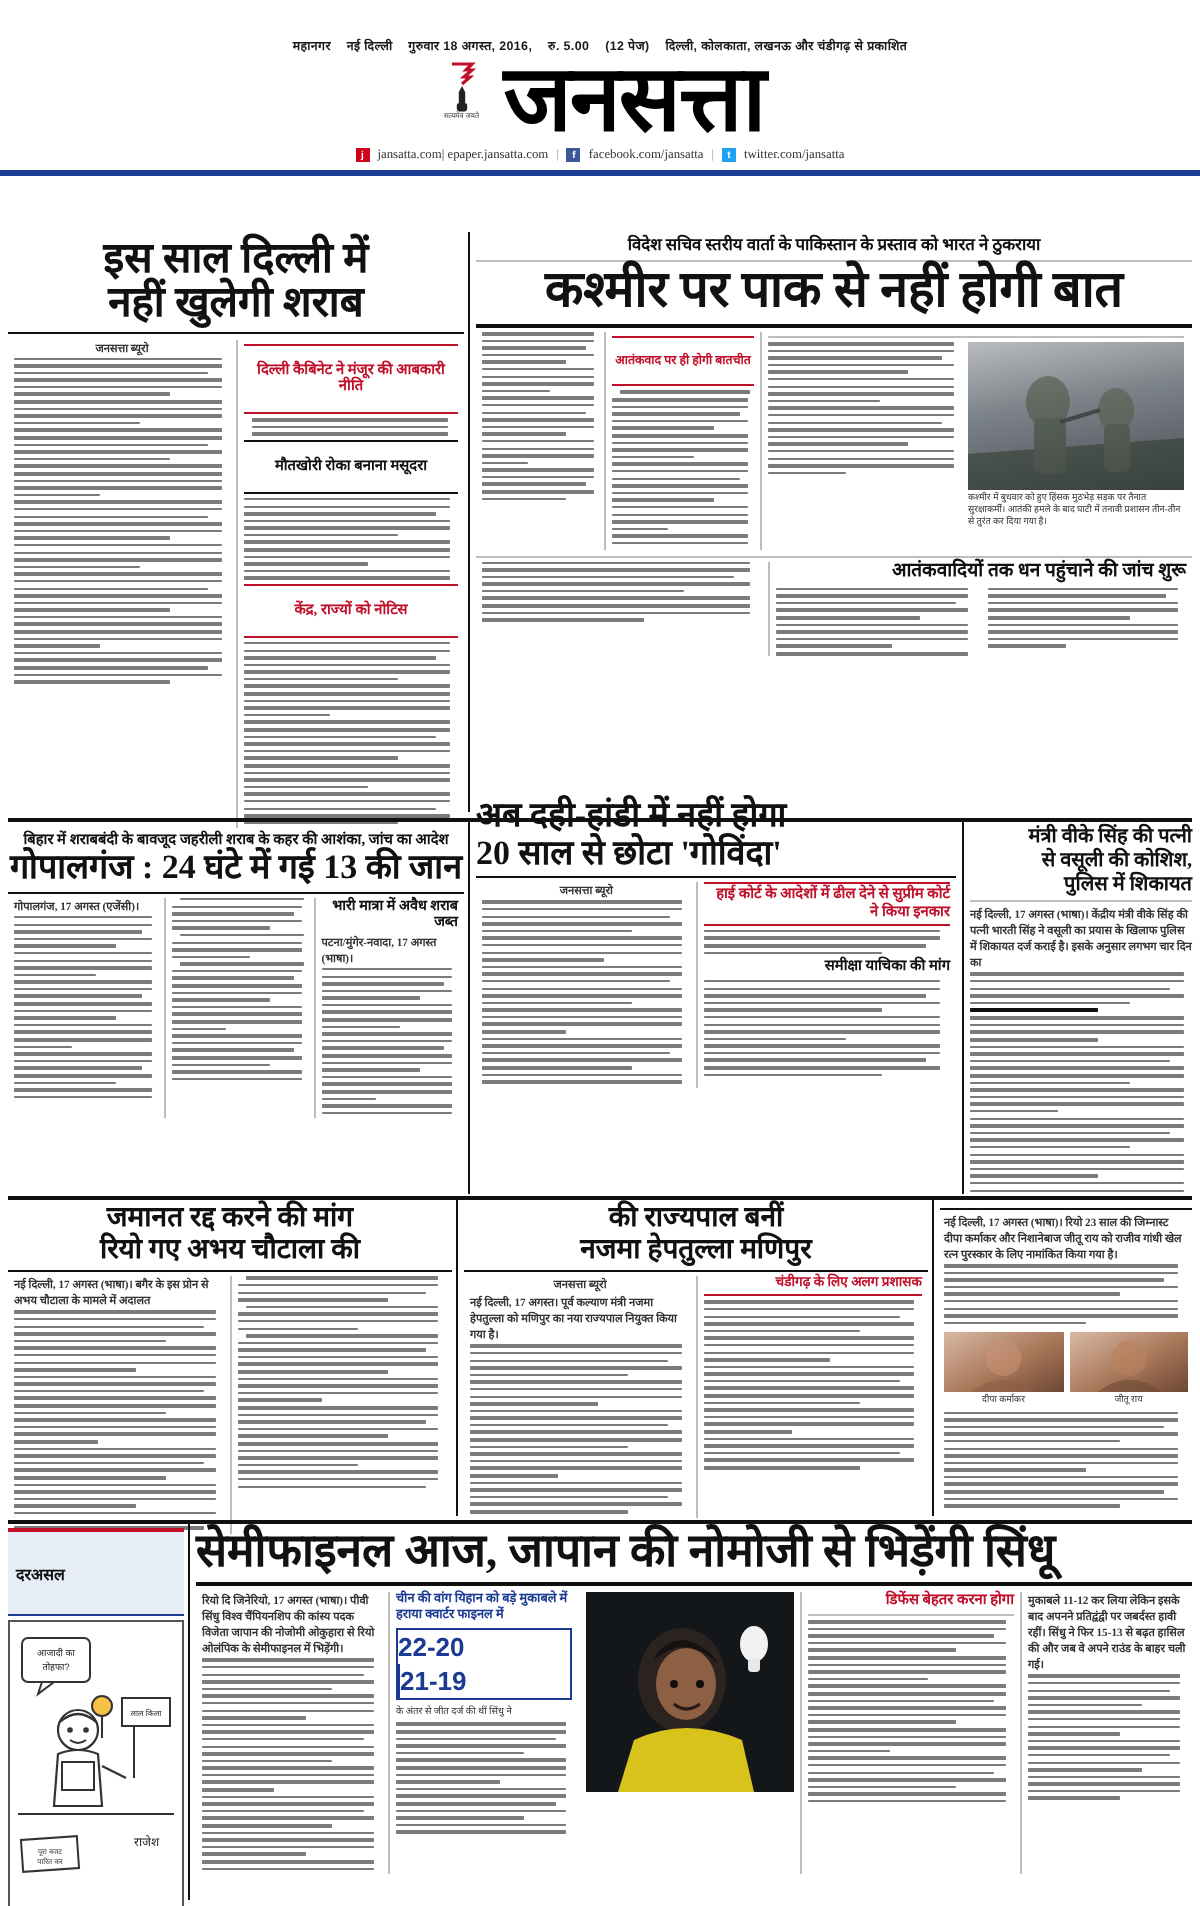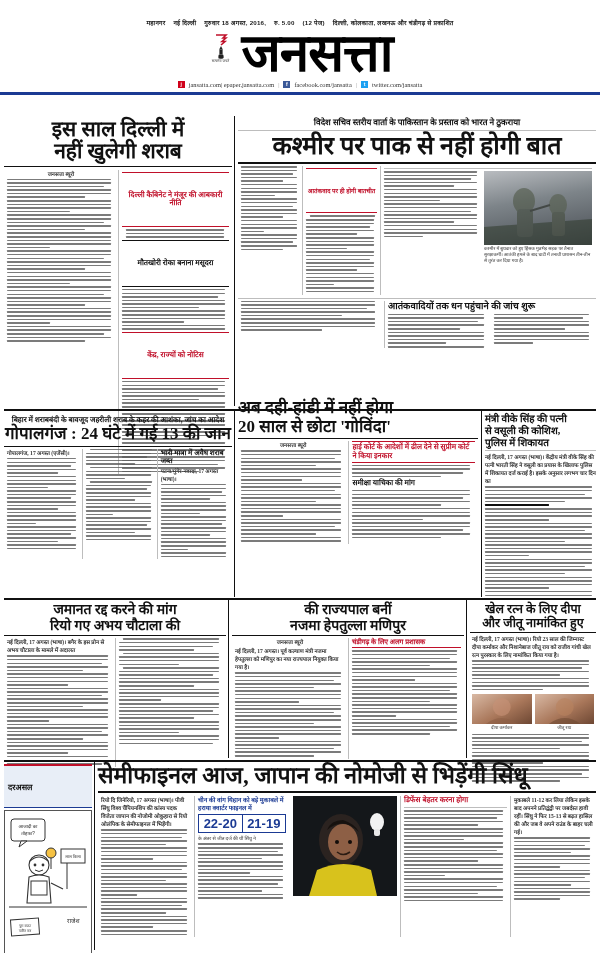--- a/index.html
+++ b/index.html
@@ -18,21 +18,21 @@
     font-size: 6.2px; letter-spacing: .2px; color: #1a1a1a;
     font-family: "Liberation Sans", sans-serif; font-weight: 700;
   }
   .dateline span { margin: 0 3px; }
   .logo-row { display: flex; align-items: center; justify-content: center; gap: 8px; margin-top: 2px; }
   .logo-emblem { width: 26px; text-align: center; }
   .emblem-mark { height: 16px; display: flex; align-items: center; justify-content: center; }
   .emblem-mark svg { display: block; }
   .emblem-text { font-size: 3.6px; line-height: 1.25; color: #333; font-family: "Liberation Sans", sans-serif; }
   .logo-word {
-    font-size: 53px; font-weight: 700; line-height: .92;
+    font-size: 46px; font-weight: 700; line-height: .92;
     letter-spacing: -1px; color: #000;
     font-family: "Liberation Serif", serif;
   }
   .weblinks {
     display: flex; justify-content: center; align-items: center; gap: 4px;
     font-size: 6.4px; color: #333; margin-top: 3px; padding-bottom: 3px;
     font-family: "Liberation Serif", serif;
   }
   .weblinks .chip {
     display: inline-flex; align-items: center; justify-content: center;
@@ -46,25 +46,25 @@
   .rule-blue { height: 3px; background: #1b3a93; margin-top: 1px; }
 
   
   .kicker {
     font-size: 8.4px; font-weight: 700; text-align: center; line-height: 1.25;
     padding: 2px 2px 1px;
   }
   .hl-xl { font-size: 21px; font-weight: 700; line-height: 1.06; text-align: center; }
   .hl-lg { font-size: 17px; font-weight: 700; line-height: 1.1; text-align: center; }
   .hl-md { font-size: 14px; font-weight: 700; line-height: 1.12; text-align: center; }
-  .hl-sm { font-size: 9.5px; font-weight: 700; line-height: 1.18; text-align: left; }
+  .hl-sm { font-size: 9.5px; font-weight: 700; line-height: 1.18; text-align: right; }
   .subhead {
     font-size: 7.4px; font-weight: 700; text-align: center; color: #c0102a;
     border-top: 1px solid #c0102a; border-bottom: 1px solid #c0102a;
-    padding: 18px 0; margin: 2px 0; line-height: 1.2;
+    padding: 8px 0; margin: 2px 0; line-height: 1.2;
   }
   .subhead.black { color: #111; border-color: #111; }
   .byline { font-size: 5.6px; font-weight: 700; text-align: center; color: #333; margin-bottom: 1px; }
 
   
   .body { --lh: 3.6px; }
   .body .ln {
     height: 1.5px; background: #5e5e5e; margin-bottom: 2.1px; border-radius: .4px;
     opacity: .82;
   }
@@ -85,22 +85,22 @@
 
   .col { padding: 0 3px; }
 
   
   .photo { background: linear-gradient(160deg,#8a9099 0%,#5d646d 45%,#3e444c 100%); position: relative; overflow: hidden; }
   .photo.soldier { background: linear-gradient(170deg,#b9bcc0 0%,#7d8489 40%,#474c52 100%); }
   .photo.face { background: linear-gradient(150deg,#d9b9a4 0%,#a9775a 55%,#6d4733 100%); }
   .photo.sport { background: linear-gradient(140deg,#1a1d22 0%,#3a2f2a 45%,#0e1012 100%); }
   .photo-cap { font-size: 4.6px; line-height: 1.35; color: #333; padding-top: 1px; }
   .score-box {
-    border: 1px solid #1b3a93; display: flex; align-items: flex-end;
-    background: #fff; width: 88px;
+    border: 1px solid #1b3a93; display: flex; align-items: flex-start;
+    background: #fff; width: 88px; flex-direction: column;
   }
   .score-box .sc {
     flex: 1; text-align: center; font-size: 13px; font-weight: 700;
     color: #1b3a93; padding: 1px 0; font-family: "Liberation Sans", sans-serif;
   }
   .score-box .sc + .sc { border-left: 1px solid #1b3a93; }
 
   .cartoon-head {
     background: #e8eef7; border-top: 2px solid #c0102a; border-bottom: 1px solid #1b3a93;
     font-size: 8px; font-weight: 700; padding: 15px 4px; color: #111;
@@ -756,24 +756,20 @@
           <div class="ln s96"></div>
             <div class="ln s72"></div>
         </div>
       </div>
     </div>
   </div>
 
   <div class="region" style="left:466px; top:600px; width:1px; height:158px; background:#111;"></div>
 
   <div class="region" style="left:470px; top:602px; width:126px;">
-    <div class="hl-md" style="font-size:12.5px;">
-      <div>खेल रत्न के लिए दीपा</div>
-      <div>और जीतू नामांकित हुए</div>
-    </div>
     <div class="ruleh" style="margin-top:2px;"></div>
     <div class="body" style="margin-top:2px; padding:0 2px;">
       <div class="byline" style="text-align:left;">नई दिल्ली, 17 अगस्त (भाषा)। रियो 23 साल की जिम्नास्ट दीपा कर्माकर और निशानेबाज जीतू राय को राजीव गांधी खेल रत्न पुरस्कार के लिए नामांकित किया गया है।</div>
       <div class="ln s96"></div>
         <div class="ln s96"></div>
         <div class="ln s90"></div>
       <div class="ln s96"></div>
         <div class="ln s72"></div>
       <div class="ln s96"></div>
         <div class="ln s96"></div>

